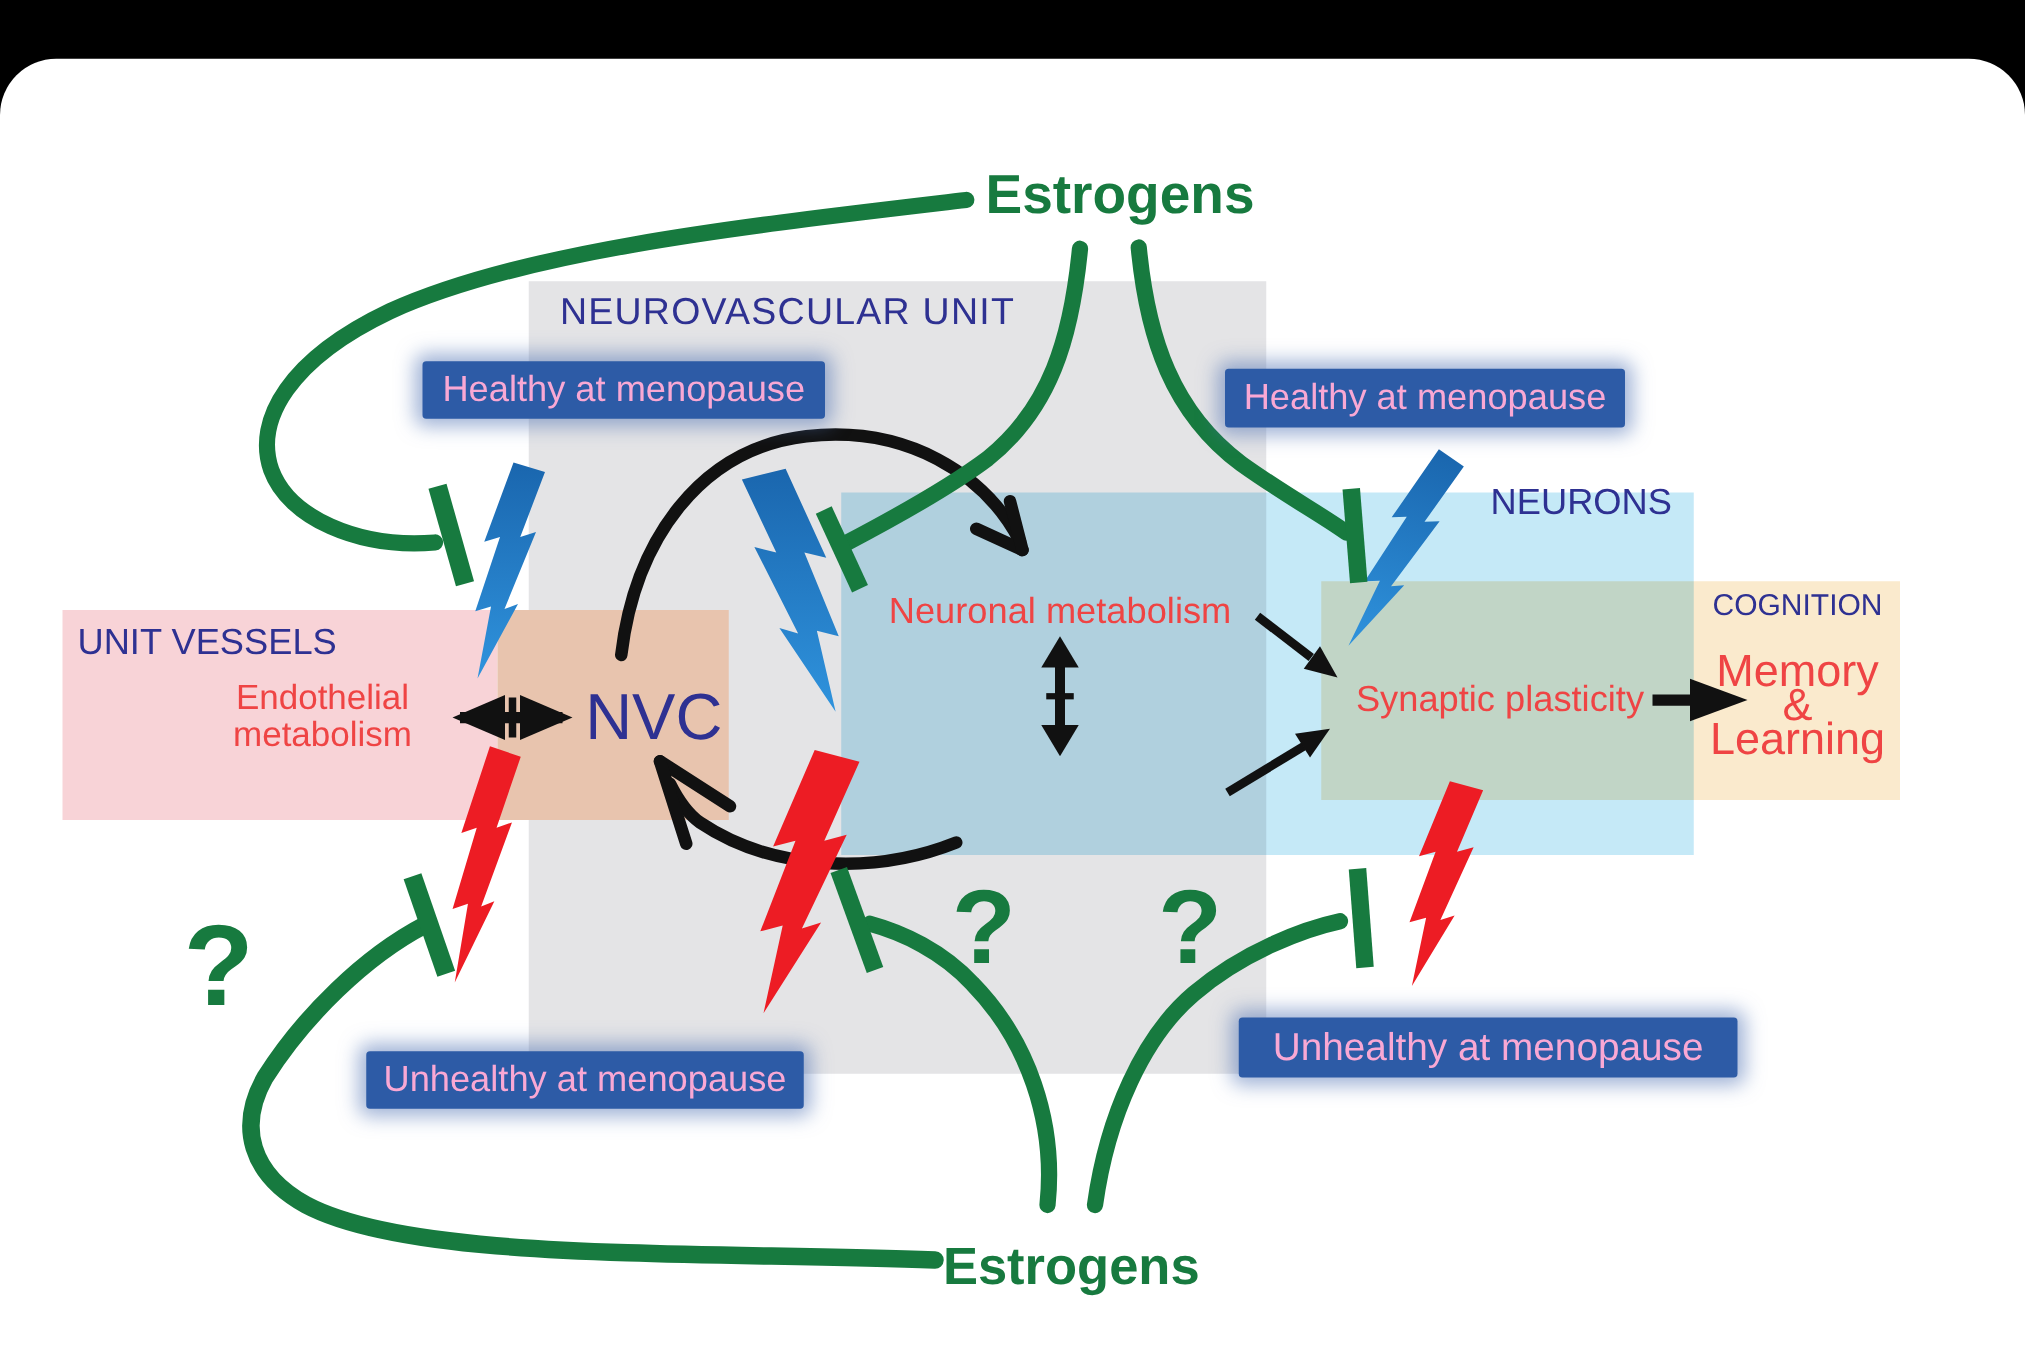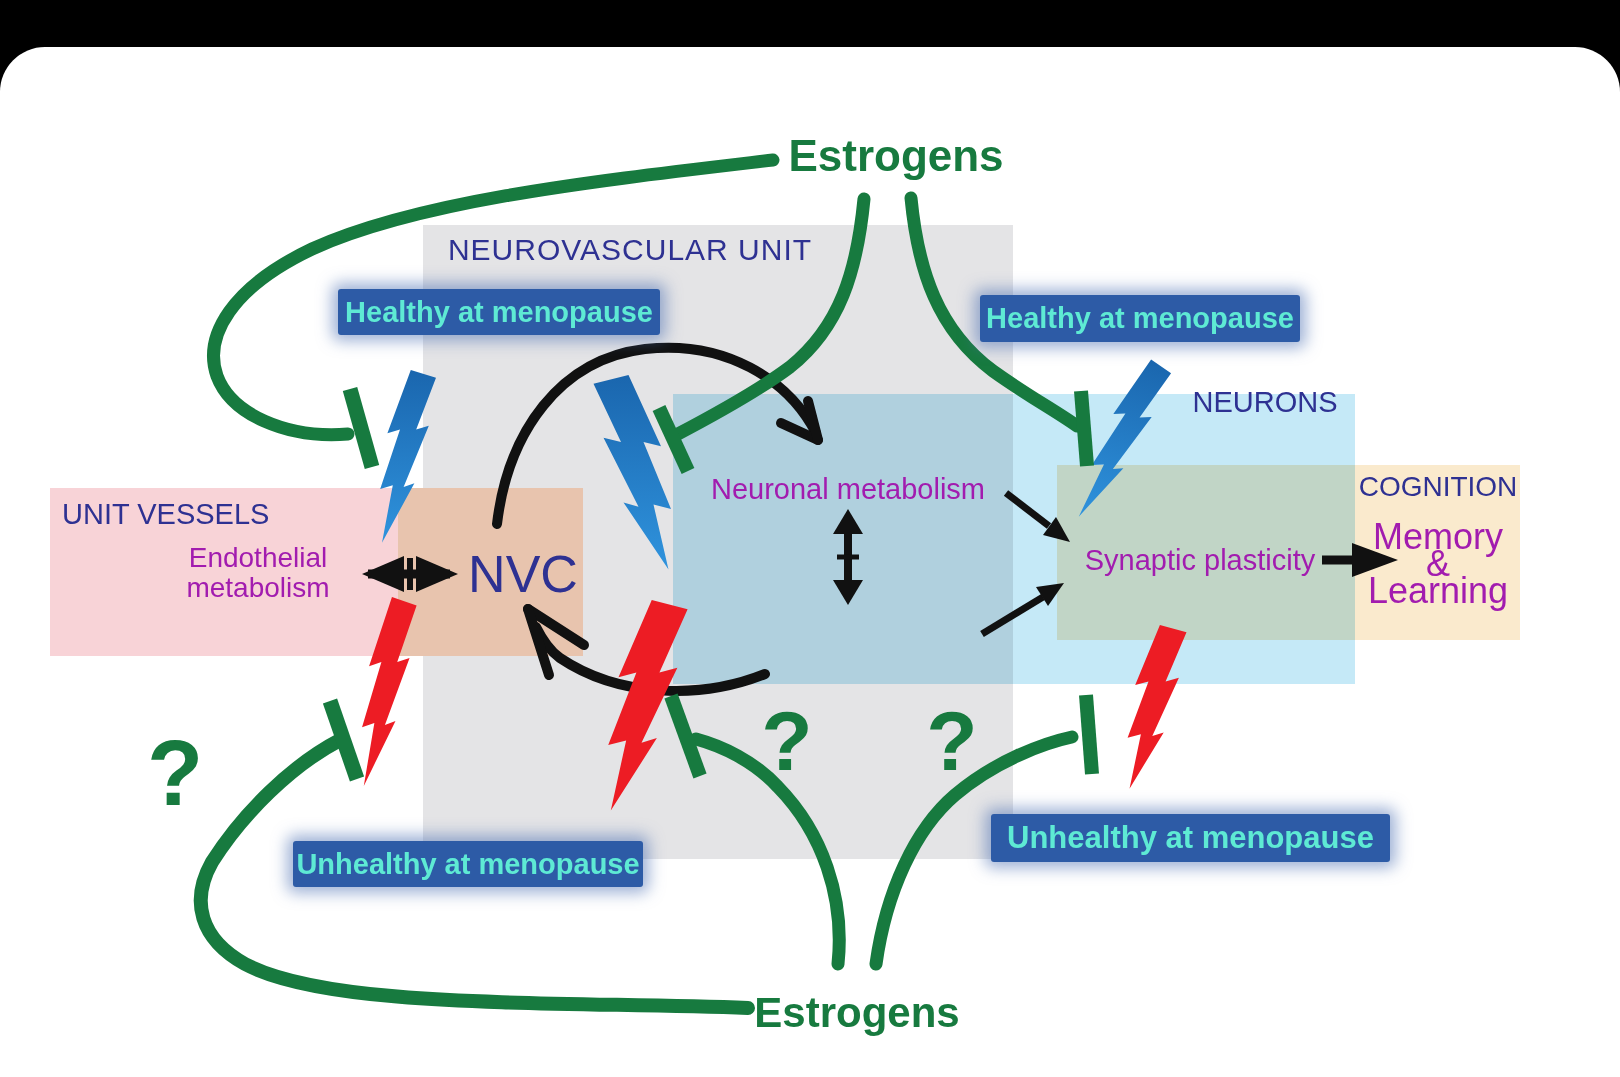--- a/index.html
+++ b/index.html
@@ -24,27 +24,26 @@
   .black-line{fill:none;stroke:#111;stroke-width:10px;stroke-linecap:round;}
   .black-thin{fill:none;stroke:#111;stroke-width:7px;stroke-linecap:butt;}
   .black-shaft{fill:none;stroke:#111;stroke-width:9px;stroke-linecap:butt;}
   .black-fill{fill:#111;stroke:none;}
   
   .lbl{position:absolute;white-space:nowrap;}
   .center{transform:translateX(-50%);text-align:center;}
   .green-title{color:var(--estrogen_green);font-weight:700;font-size:44px;}
   .green-title.small{font-size:42px;}
   .head-blue{color:var(--heading_blue);font-weight:400;}
-  .black-label{color:#a21caf;font-size:29px;}
+  .black-label{color:#ef4444;font-size:29px;}
   .qmark{color:var(--estrogen_green);font-weight:700;}
   .badge{
     position:absolute;display:flex;align-items:center;justify-content:center;
-    background:var(--badge_blue);color:#5eead4;font-size:29px;border-radius:3px;
+    background:var(--badge_blue);color:#f9a8d4;font-size:29px;border-radius:3px;
     box-shadow:0 0 15px 6px rgba(80,114,180,.55);
-    font-weight:bold;
   }
 </style>
 </head>
 <body>
 
 <div class="card">
 
   <div class="boxes">
     <div class="box box-gray"></div>
     <div class="box box-pink"></div>
@@ -150,21 +149,21 @@
   </div>
 
   <div class="lbl center head-blue" style="left:523px;top:497px;font-size:52px">NVC</div>
 
   <div class="lbl center black-label" style="left:848px;top:426px">Neuronal metabolism</div>
 
   <div class="lbl center head-blue" style="left:1265px;top:339px;font-size:29px">NEURONS</div>
 
   <div class="lbl center black-label" style="left:1200px;top:497px">Synaptic plasticity</div>
 
-  <div class="lbl center head-blue" style="left:1438px;top:424px;font-size:28px">COGNITION</div>
+  <div class="lbl center head-blue" style="left:1438px;top:424px;font-size:24px">COGNITION</div>
 
   <div class="lbl center black-label" style="left:1438px;top:476px;font-size:36px;line-height:27px">
     <div>Memory</div>
     <div>&amp;</div>
     <div>Learning</div>
   </div>
 
   <div class="badge" style="left:293px;top:794px;width:350px;height:46px">
     <span>Unhealthy at menopause</span>
   </div>

